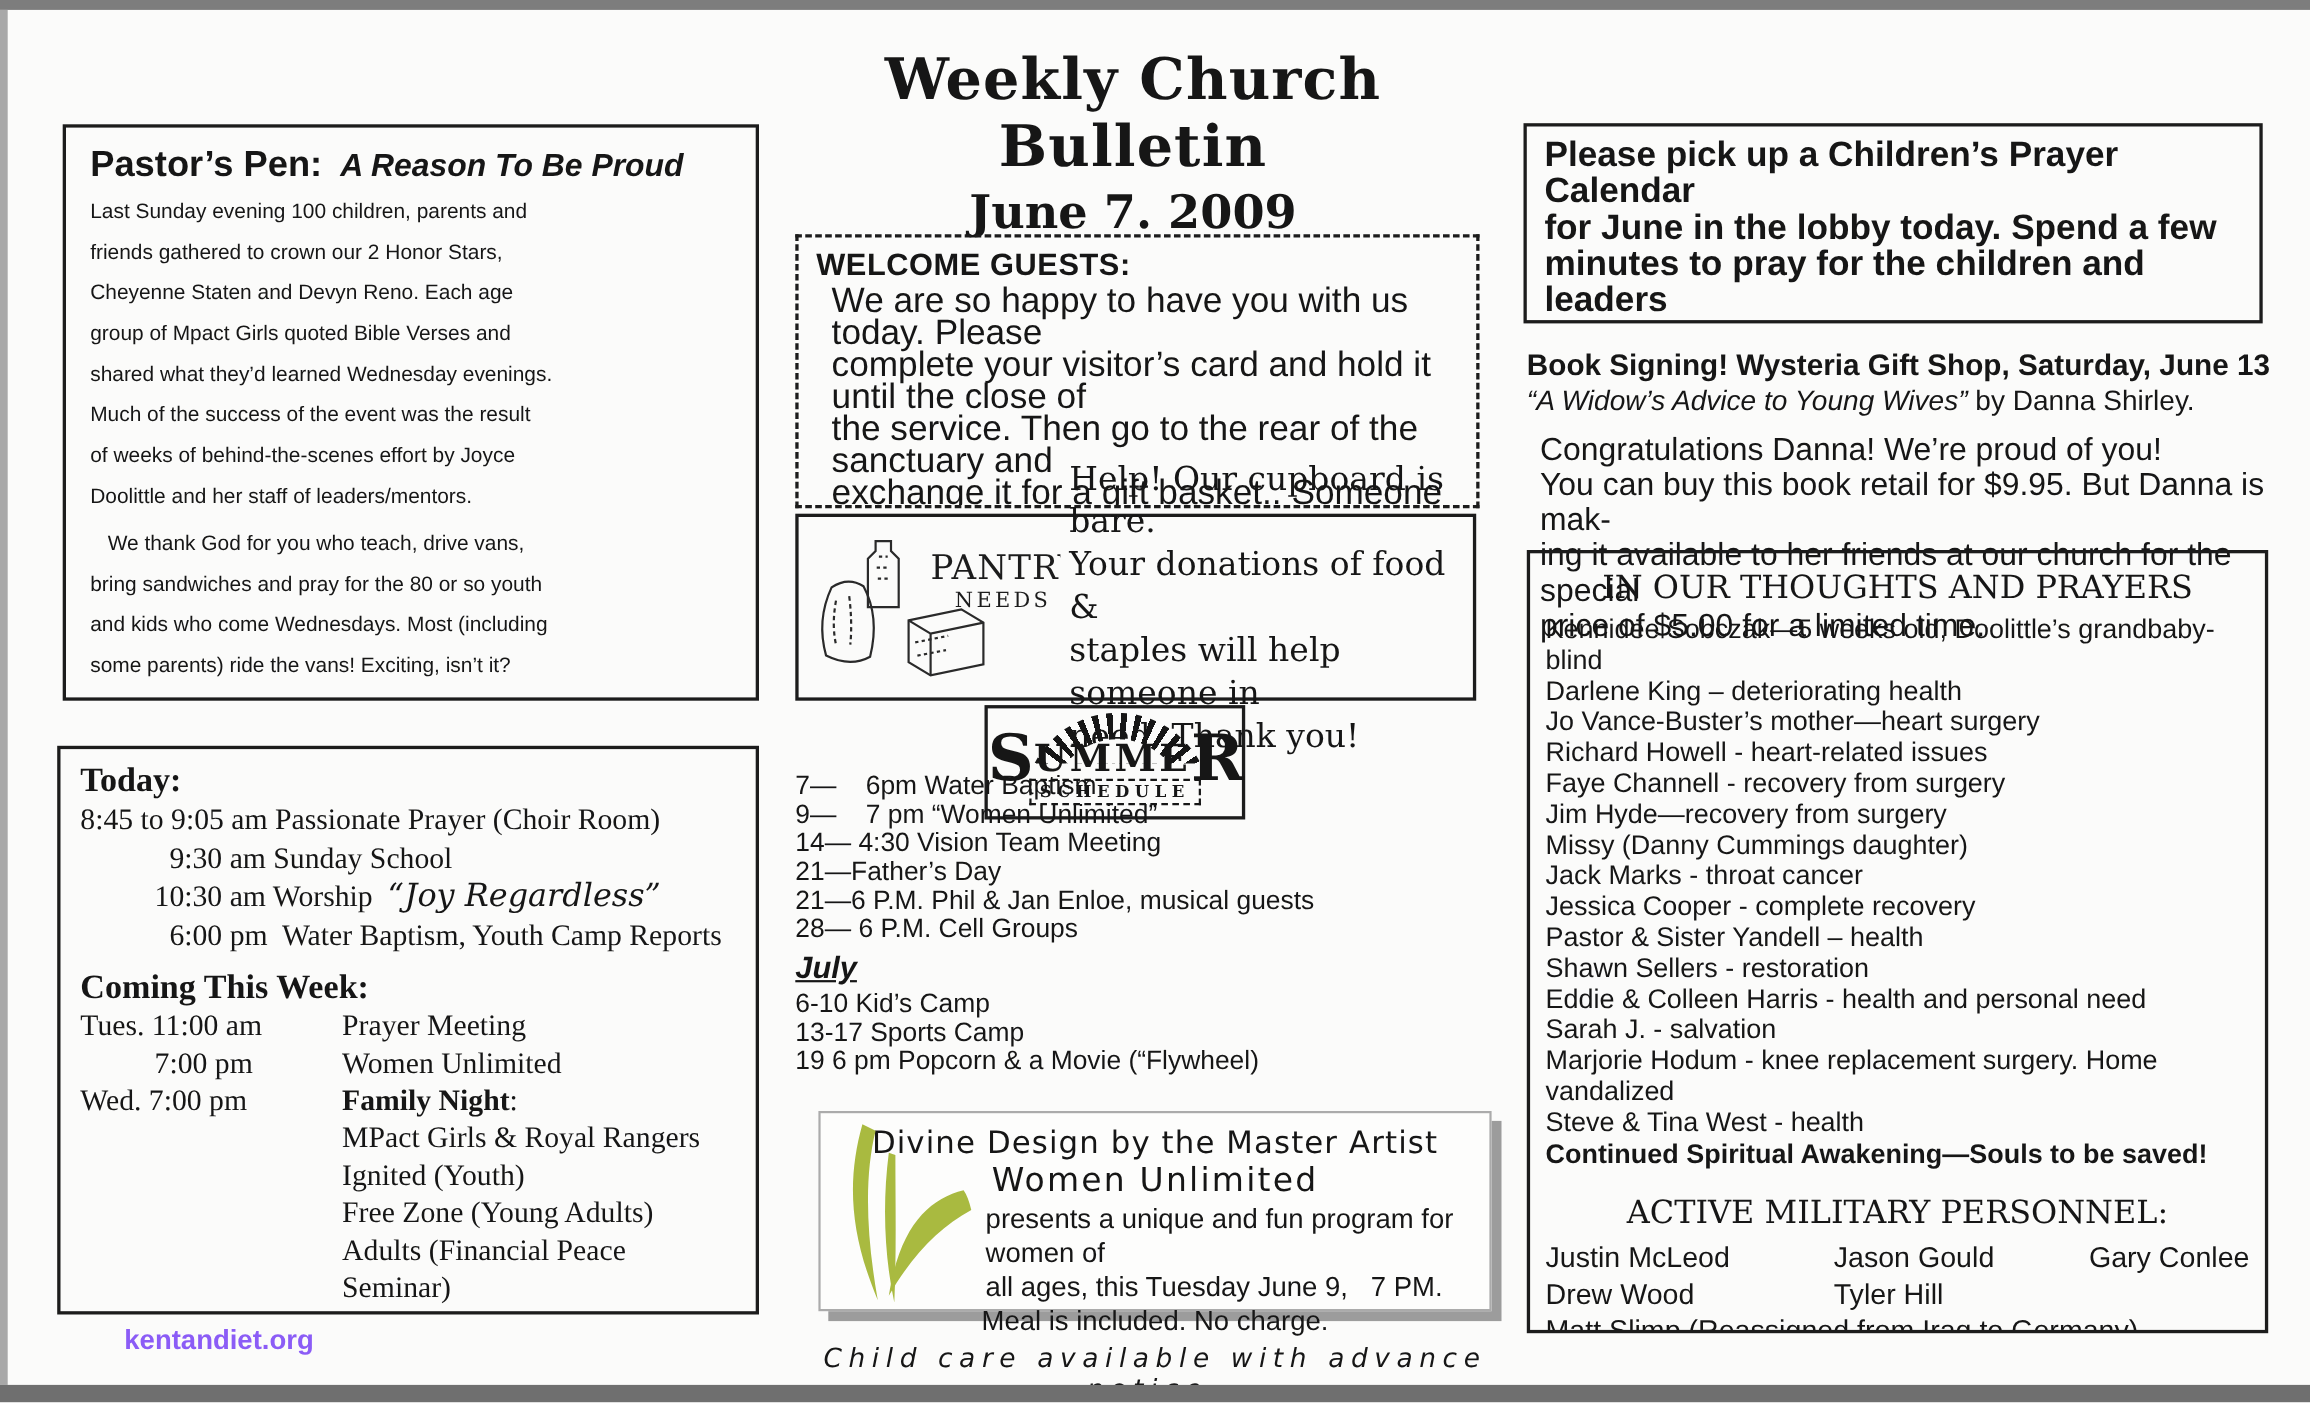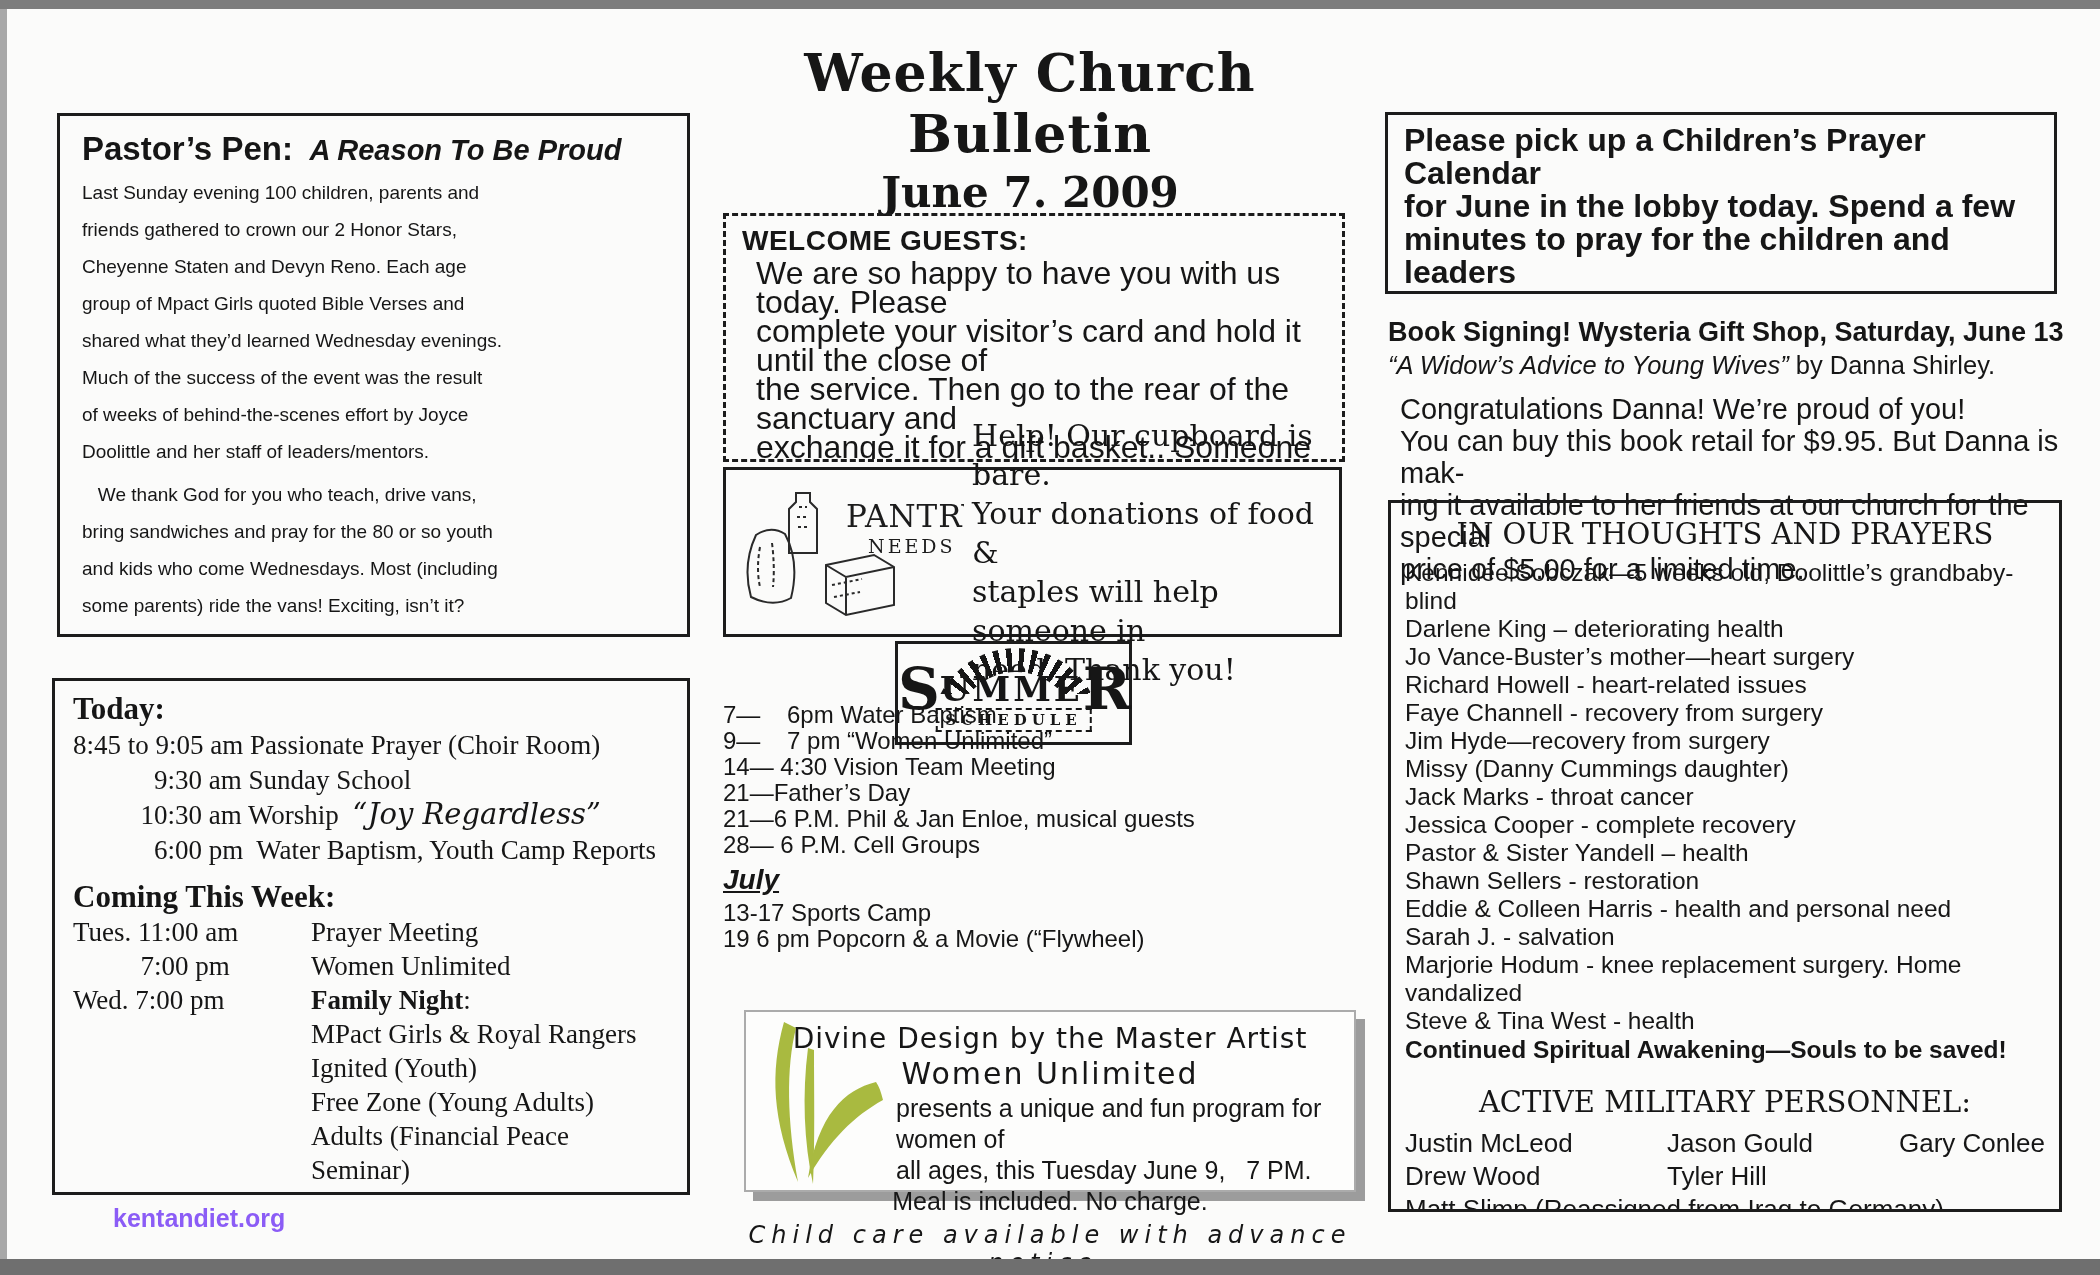--- a/index.html
+++ b/index.html
@@ -238,20 +238,21 @@
     <div class="mitem pre">7—    6pm Water Baptism</div>
         <div class="mitem pre">9—    7 pm “Women Unlimited”</div>
         <div class="mitem pre">14— 4:30 Vision Team Meeting</div>
         <div class="mitem pre">21—Father’s Day</div>
         <div class="mitem pre">21—6 P.M. Phil &amp; Jan Enloe, musical guests</div>
         <div class="mitem pre">28— 6 P.M. Cell Groups</div>
       </div>
     <div class="mhead mhead2">July</div>
     <div>
 
+    <div class="mitem pre">6-10 Kid’s Camp</div>
         <div class="mitem pre">13-17 Sports Camp</div>
         <div class="mitem pre">19 6 pm Popcorn &amp; a Movie (“Flywheel)</div>
       </div>
   </div>
 
   <div id="divine">
     <div class="plant">
       <svg width="130" height="168" viewBox="0 0 130 168">
         <g fill="#a9ba40">
           <path d="M28,2 C14,52 16,100 42,162 C31,100 30,48 40,8 Z"></path>

